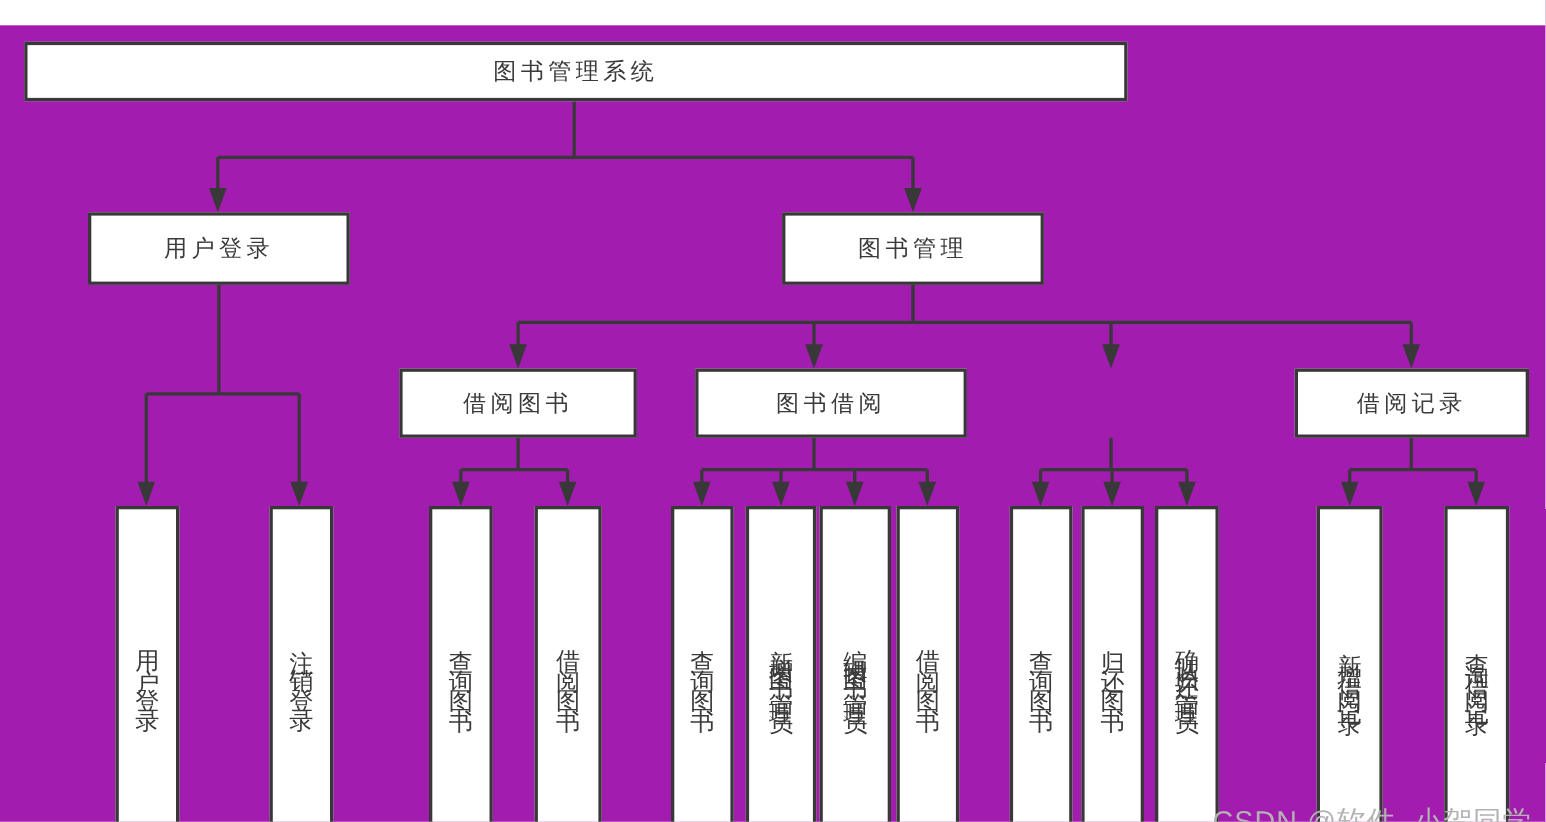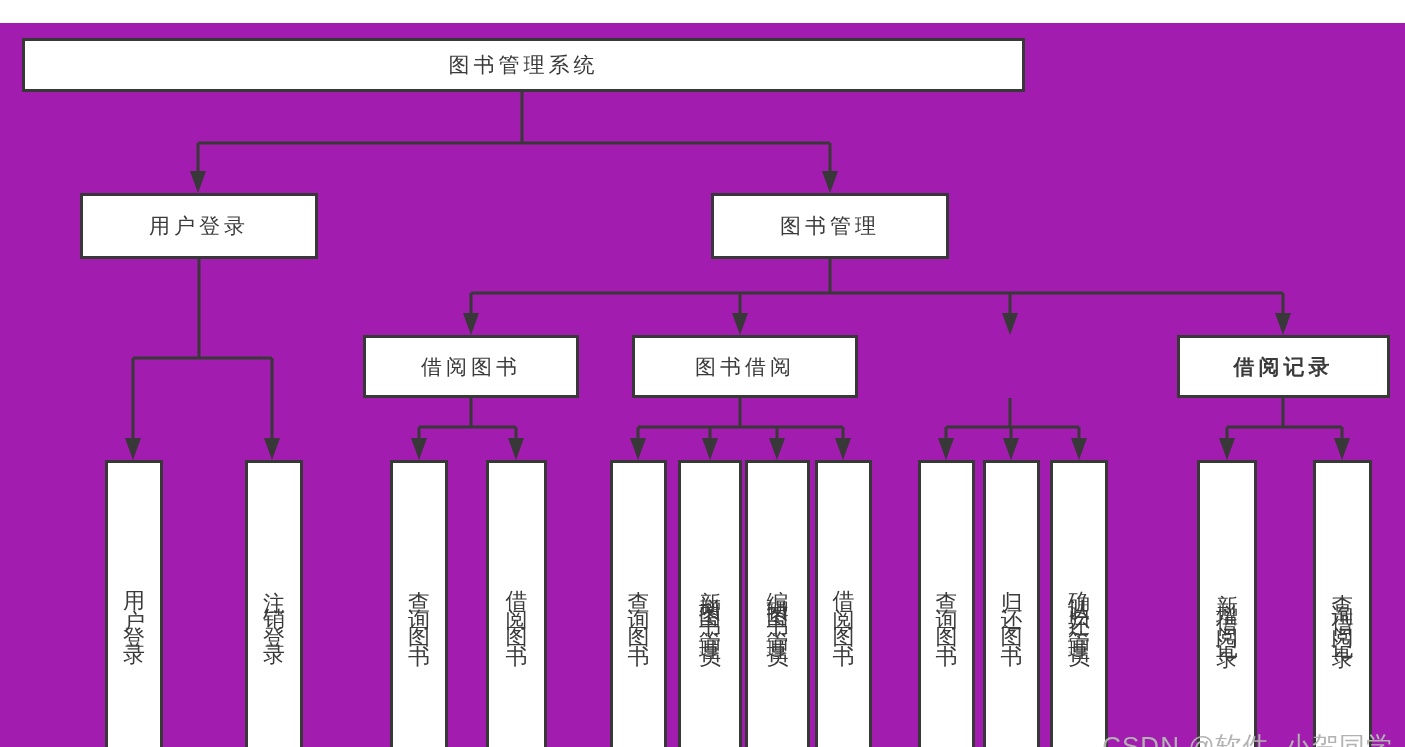--- a/index.html
+++ b/index.html
@@ -101,22 +101,22 @@
       <polygon points="1334,415 1350,415 1342,437"></polygon>
     </g>
   </svg>
 
   <div class="node" style="left:22px; top:15px; width:1003px; height:54px;">图书管理系统</div>
 
   <div class="node" style="left:80px; top:170px; width:238px; height:66px;">用户登录</div>
   <div class="node" style="left:711px; top:170px; width:238px; height:66px;">图书管理</div>
 
   <div class="node" style="left:363px; top:312px; width:216px; height:63px;">借阅图书</div>
-  <div class="node" style="left:632px; top:312px; width:226px; height:63px;">图书借阅</div>
-  <div class="node" style="left:1177px; top:312px; width:213px; height:63px;font-weight:bold;">借阅记录</div>
+  <div class="node" style="left:632px; top:312px; width:247px; height:63px;">图书借阅</div>
+  <div class="node" style="left:1177px; top:312px; width:213px; height:63px;">借阅记录</div>
 
   <div class="node leaf ls-wide" style="left:105px; top:437px; width:58px; height:298px;">用户登录</div>
   <div class="node leaf ls-wide" style="left:245px; top:437px; width:58px; height:298px;">注销登录</div>
 
   <div class="node leaf ls-wide" style="left:390px; top:437px; width:58px; height:298px;">查询图书</div>
   <div class="node leaf ls-wide" style="left:486px; top:437px; width:61px; height:298px;">借阅图书</div>
 
   <div class="node leaf ls-wide" style="left:610px; top:437px; width:57px; height:298px;">查询图书</div>
   <div class="node leaf ls-tight" style="left:678px; top:437px; width:64px; height:298px;">新增图书（管理员）</div>
   <div class="node leaf ls-tight" style="left:745px; top:437px; width:65px; height:298px;">编辑图书（管理员）</div>

